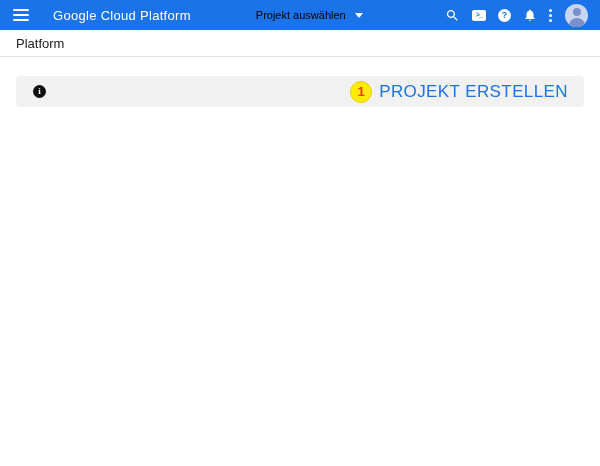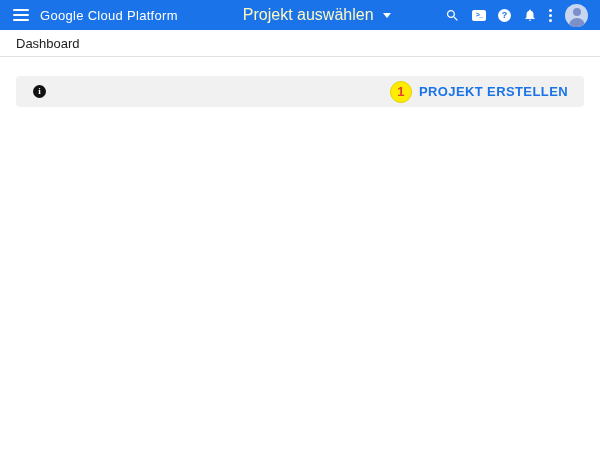--- a/index.html
+++ b/index.html
@@ -21,34 +21,34 @@
     color: #ffffff;
   }
   .hamburger {
     width: 16px; height: 12px;
     display: flex; flex-direction: column; justify-content: space-between;
     cursor: pointer;
     flex: 0 0 auto;
   }
   .hamburger span { display: block; height: 2px; width: 16px; background: #ffffff; border-radius: 1px; }
   .brand {
-    margin-left: 11px;
+    margin-left: 24px;
     font-size: 13px;
     letter-spacing: 0.3px;
     color: #ffffff;
     white-space: nowrap;
     cursor: pointer;
   }
   .project-selector {
     margin-left: 22px;
     display: flex; align-items: center;
     cursor: pointer;
     white-space: nowrap;
   }
-  .project-selector .label { font-size: 16px; color: #fef9c3; padding-left: 43px; }
+  .project-selector .label { font-size: 11px; color: #000000; padding-left: 43px; }
   .caret-down {
     margin-left: 9px;
     width: 0; height: 0;
     border-left: 4px solid transparent;
     border-right: 4px solid transparent;
     border-top: 5px solid #ffffff;
   }
   .topbar-right {
     margin-left: auto;
     display: flex; align-items: center;
@@ -138,22 +138,22 @@
     width: 22px; height: 22px; border-radius: 50%;
     background: #ffec00;
     border: 1px solid #e3d200;
     display: flex; align-items: center; justify-content: center;
     color: #e53935;
     font-size: 13px; font-weight: bold;
     margin-right: 7px;
     flex: 0 0 auto;
   }
   .action-link {
-    font-size: 13px;
-    font-weight: bold;
+    font-size: 17px;
+    font-weight: normal;
     color: #1a73e8;
     letter-spacing: 0.4px;
     text-decoration: none;
     cursor: pointer;
     white-space: nowrap;
   }
 </style>
 </head>
 <body>
 
@@ -198,21 +198,21 @@
           <i></i>
       </div>
       <div class="avatar">
         <span class="head"></span>
         <span class="shoulders"></span>
       </div>
     </div>
   </header>
 
   <div class="titlebar">
-    <span class="page-title">Dashboard</span>
+    <span class="page-title">Platform</span>
   </div>
 
   <div class="banner">
     <div class="info-circle">
       <span class="info-glyph">i</span>
     </div>
     <div class="banner-right">
       <div class="step-badge">1</div>
       <a class="action-link">PROJEKT ERSTELLEN</a>
     </div>

